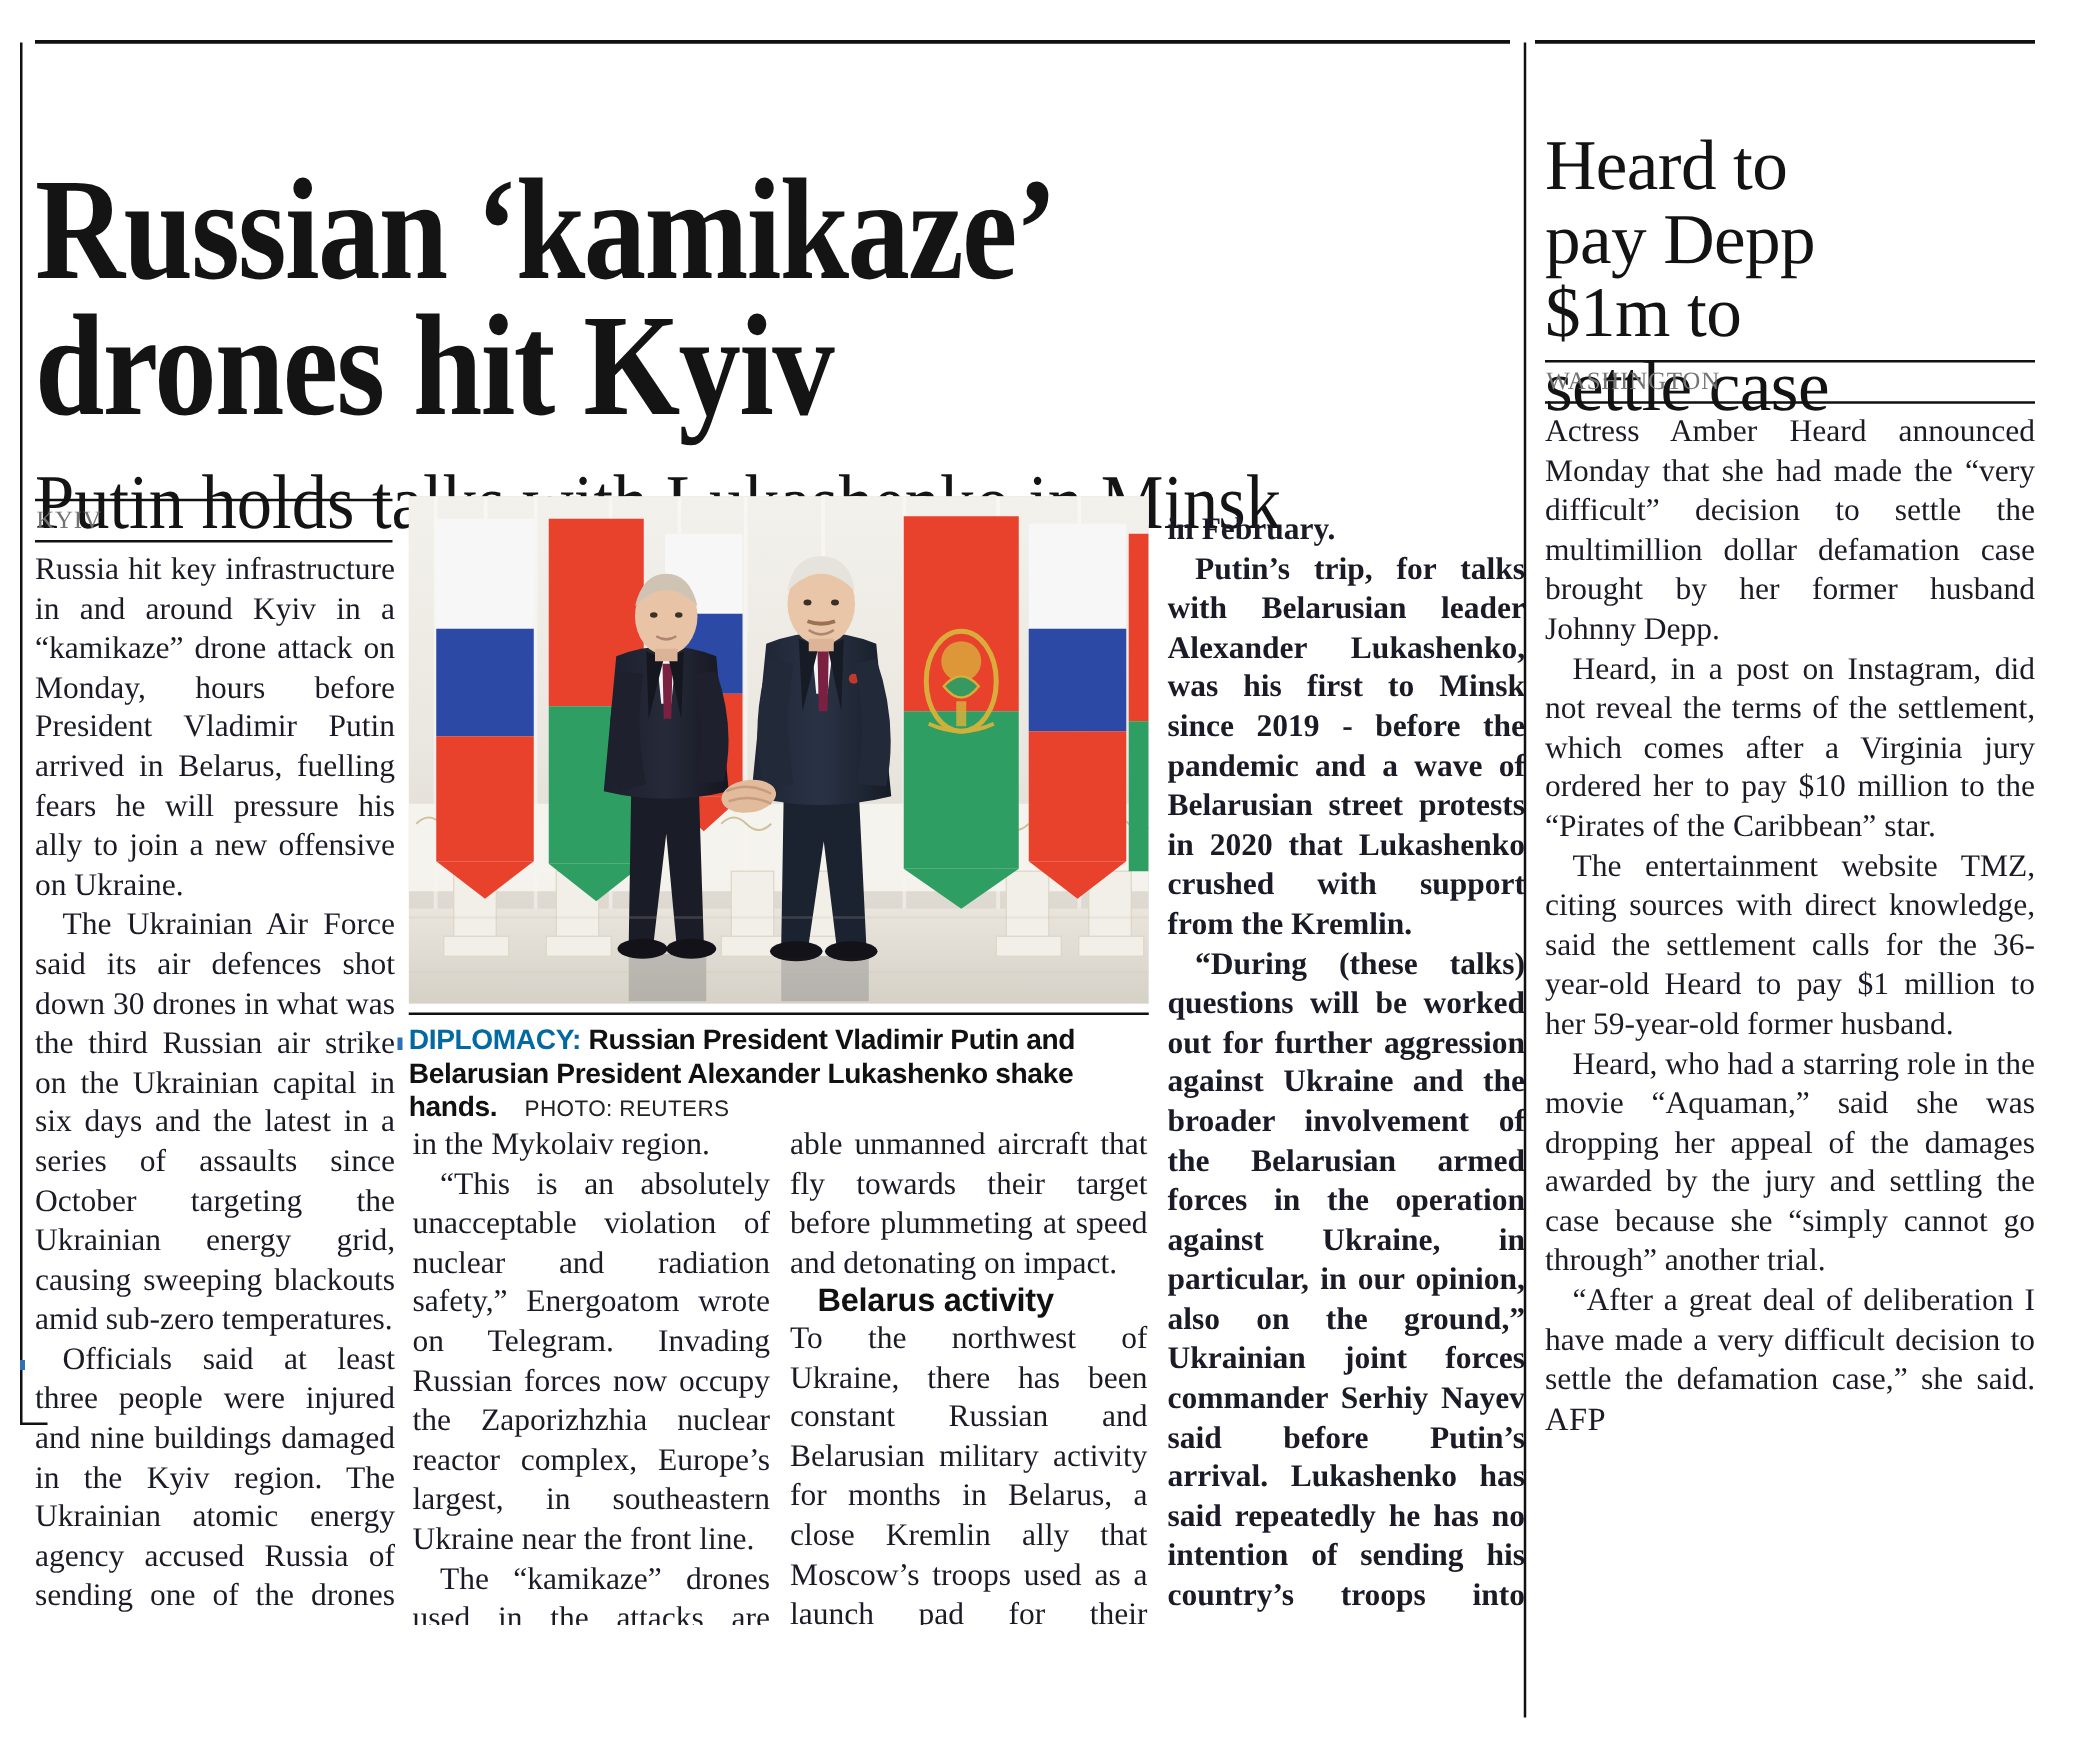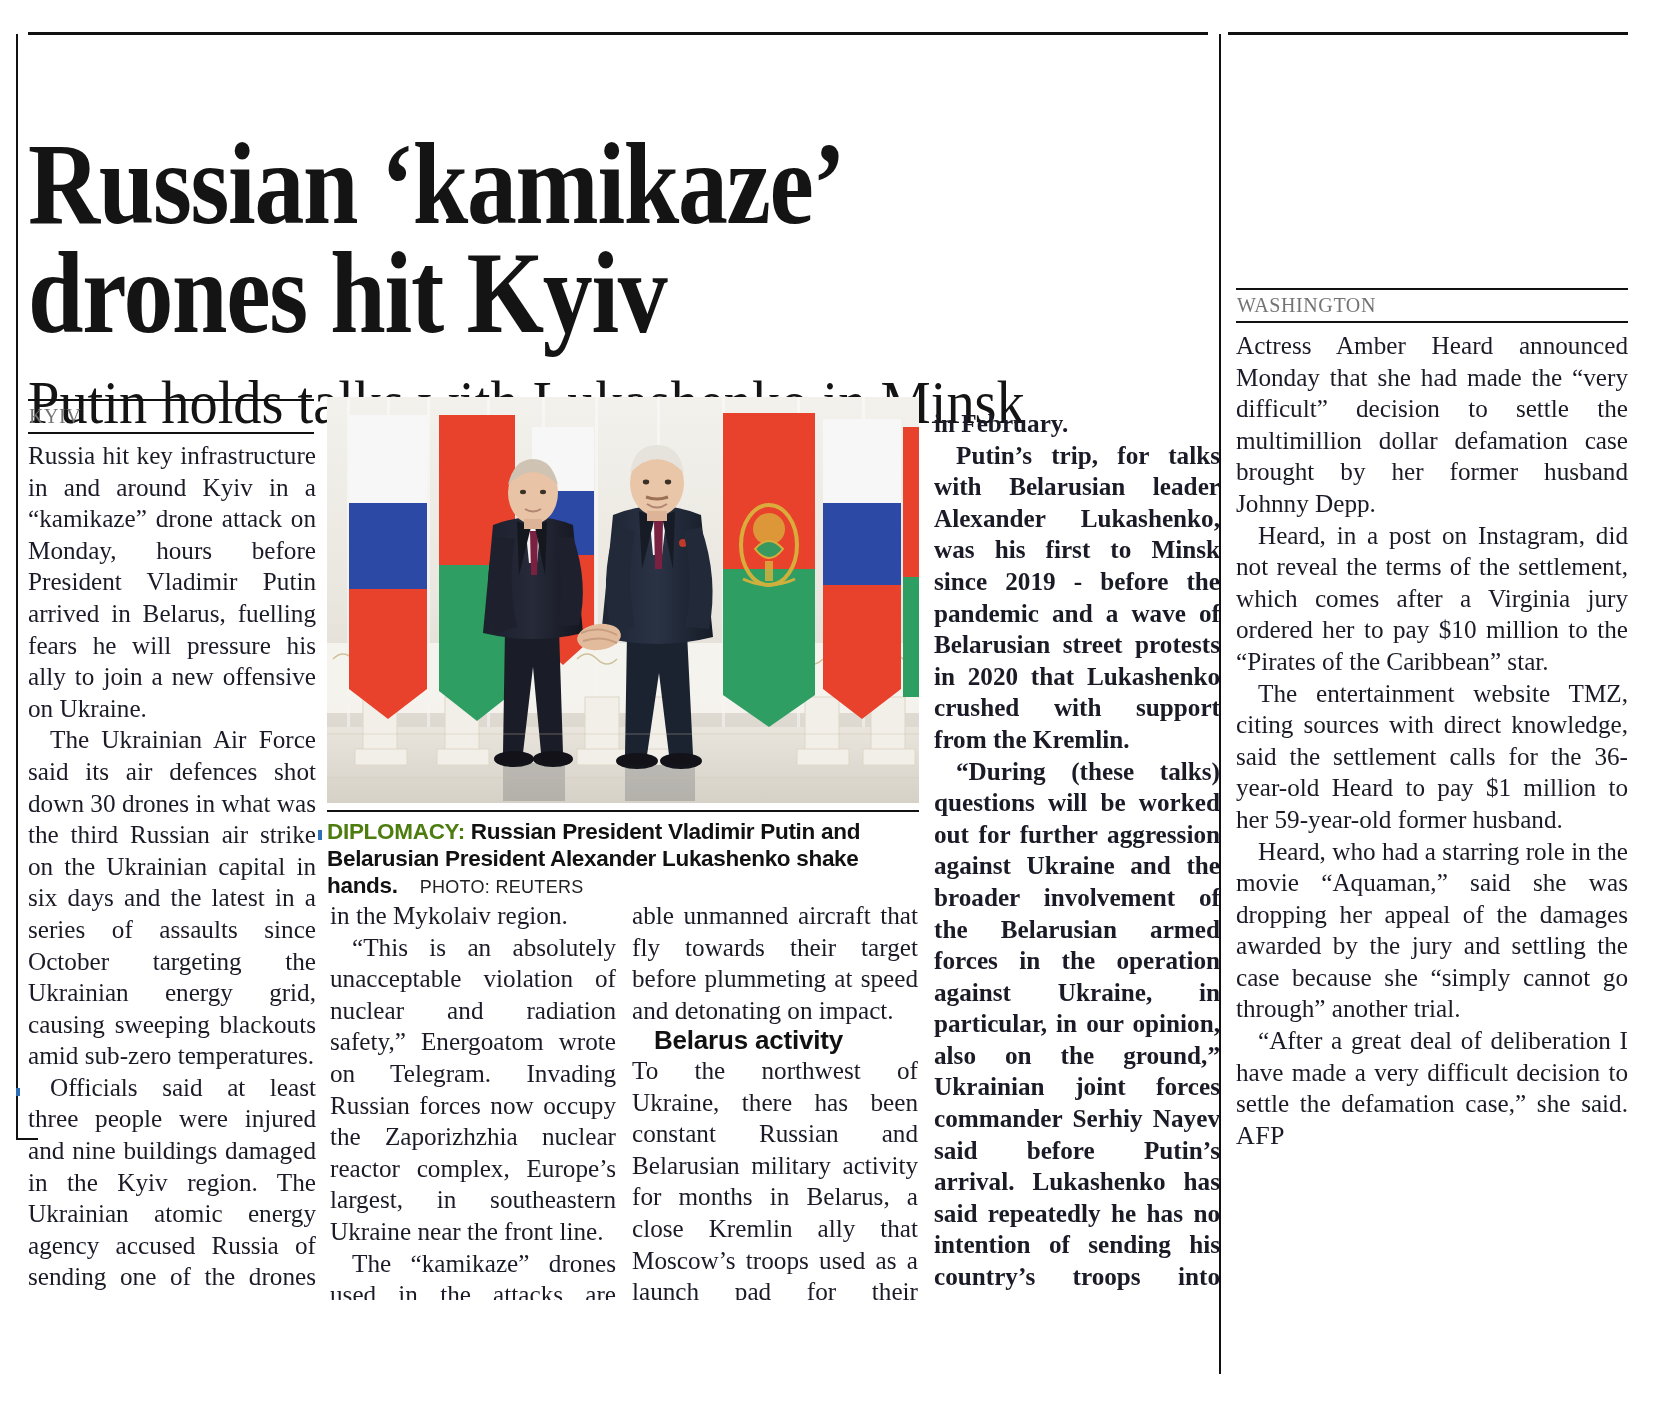--- a/index.html
+++ b/index.html
@@ -198,21 +198,21 @@
     left: 327px;
     top: 818px;
     width: 592px;
     font-family: "Liberation Sans", "DejaVu Sans", sans-serif;
     font-weight: 700;
     font-size: 22.5px;
     line-height: 27px;
     color: #111;
     letter-spacing: -0.3px;
   }
-  .caption .kicker { color: #4d7c0f; text-align: center; }
+  .caption .kicker { color: #0369a1; text-align: center; }
   .caption .photocredit {
     font-weight: 400;
     font-size: 18px;
     font-variant: small-caps;
     letter-spacing: 0.3px;
     color: #222;
     margin-left: 16px;
   }
   .caption-rule {
     position: absolute;
@@ -471,20 +471,26 @@
     <p class="subhead">Belarus activity</p>
     <p class="nofirst">To the northwest of Ukraine, there has been constant Russian and Belarusian military activity for months in Belarus, a close Kremlin ally that Moscow’s troops used as a launch pad for their abortive attack on Kyiv</p>
   </div>
 
   <div class="col" style="left:934px; top:408px; width:286px; height:890px;font-weight:bold;">
     <p class="nofirst">in February.</p>
     <p>Putin’s trip, for talks with Belarusian leader Alexander Lukashenko, was his first to Minsk since 2019 - before the pandemic and a wave of Belarusian street protests in 2020 that Lukashenko crushed with support from the Kremlin.</p>
     <p><span>“During (these talks) questions will be worked out for further aggression against Ukraine and the broader involvement of the Belarusian armed forces in the operation against Ukraine, in particular, in our opinion, also on the ground,” Ukrainian joint forces commander Serhiy Nayev said before Putin’s arrival. Lukashenko has said repeatedly he has no intention of sending his country’s troops into Ukraine, where Moscow’s invasion has faltered badly of late with a string of battlefield retreats in the face of a major Ukrainian counteroffensive.</span> </p>
   </div>
 
+  <h2 class="side-headline">
+    <span class="ln">Heard to</span>
+    <span class="ln">pay Depp</span>
+    <span class="ln">$1m to</span>
+    <span class="ln">settle case</span>
+  </h2>
 
   <div class="dateline-box" style="left:1236px; top:288px; width:392px;">
     <div class="rule-top"></div>
     <div class="dl-text">WASHINGTON</div>
     <div class="rule-bot"></div>
   </div>
 
   <div class="col" style="left:1236px; top:330px; width:392px; height:968px;">
     <p class="nofirst">Actress Amber Heard announced Monday that she had made the “very difficult” decision to settle the multimillion dollar defamation case brought by her former husband Johnny Depp.</p>
     <p>Heard, in a post on Instagram, did not reveal the terms of the settlement, which comes after a Virginia jury ordered her to pay $10 million to the “Pirates of the Caribbean” star.</p>

